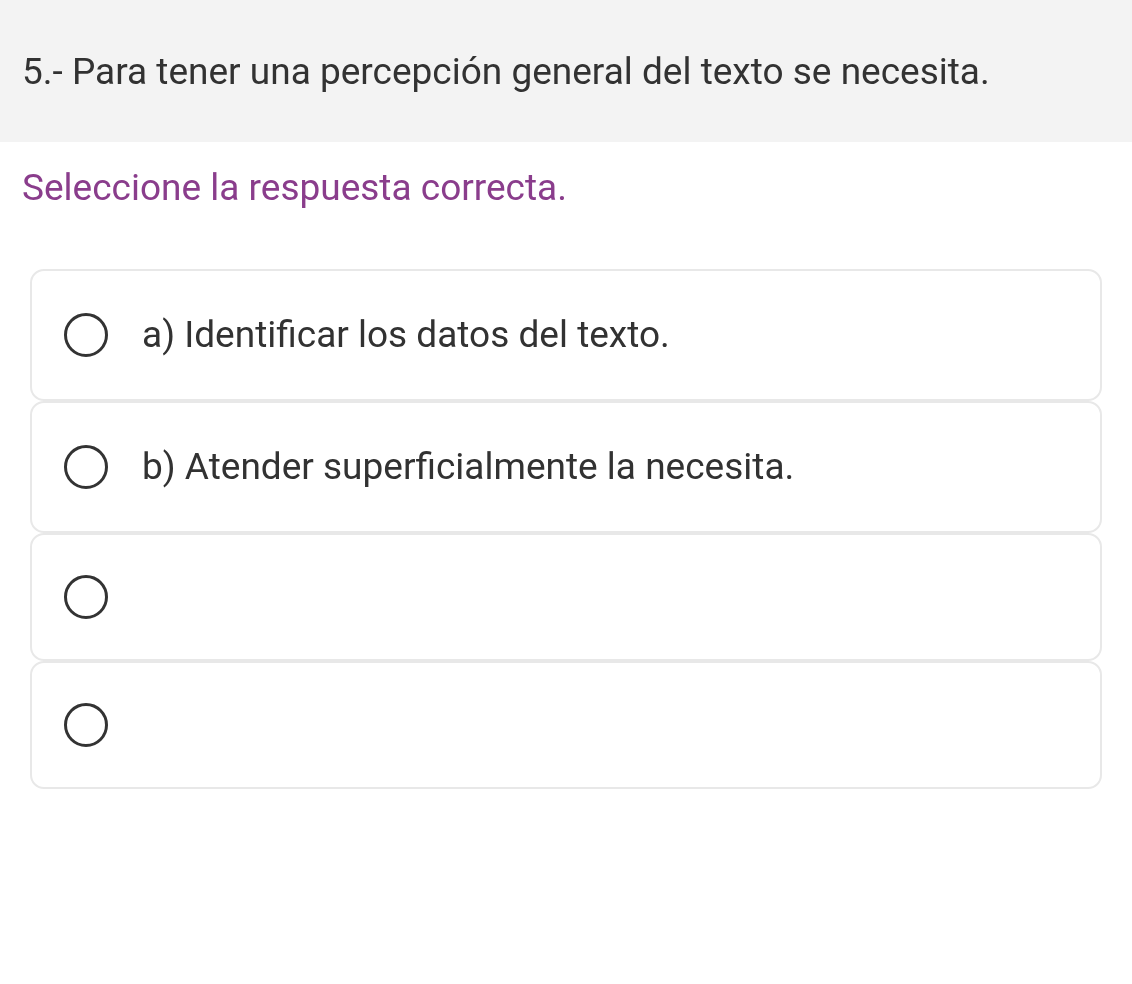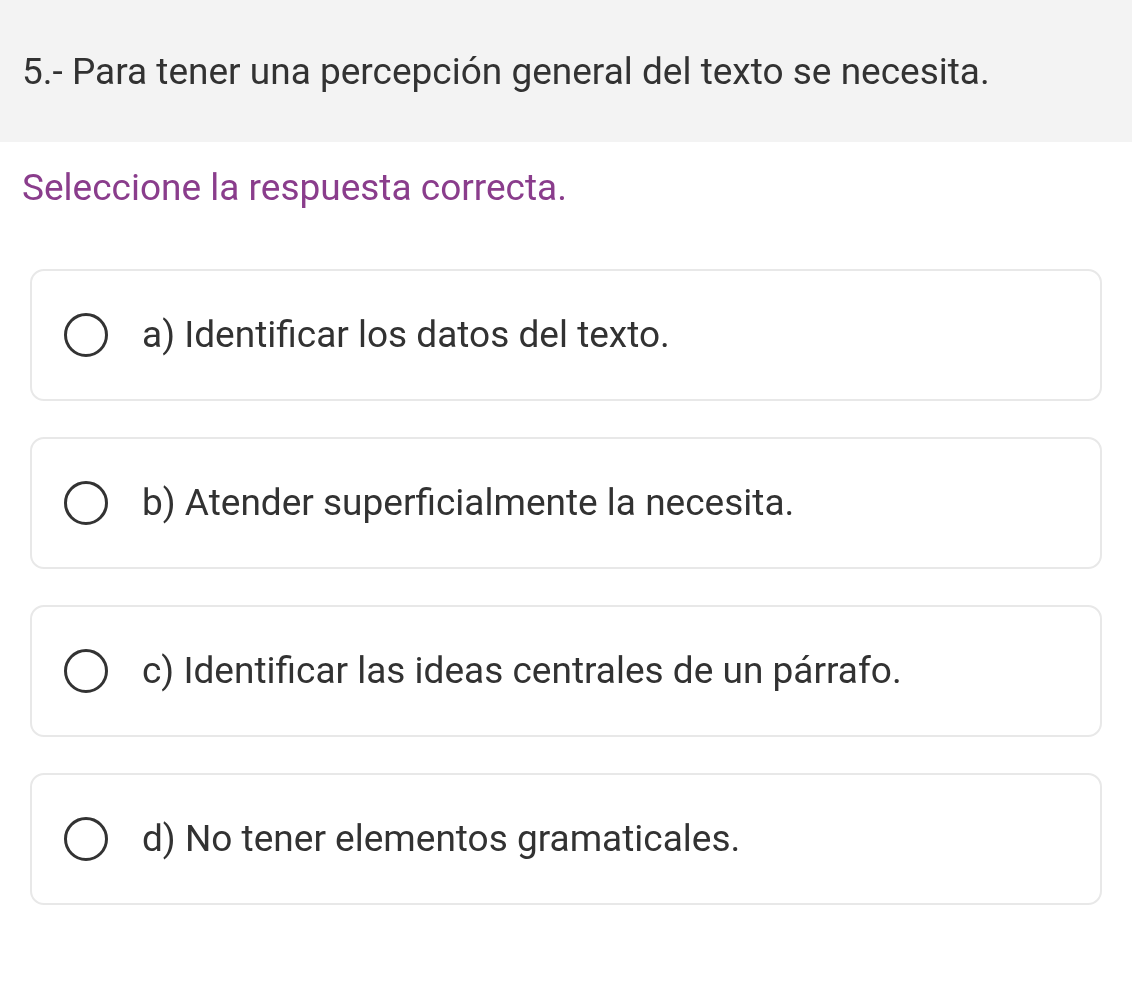--- a/index.html
+++ b/index.html
@@ -29,21 +29,20 @@
     }
     .instruction-text {
       font-size: 37px;
       color: #8a3d8c;
       font-weight: 400;
     }
     .options-container {
       padding: 60px 30px 0 30px;
       display: flex;
       flex-direction: column;
-      gap: 36px;
     }
     .option-card {
       border: 2px solid #e8e8e8;
       border-radius: 14px;
       padding: 40px 30px 40px 32px;
       display: flex;
       align-items: center;
       gap: 34px;
       cursor: pointer;
       background: #ffffff;
@@ -81,21 +80,19 @@
     <span class="option-label">a) Identificar los datos del texto.</span>
   </div>
 
   <div class="option-card">
     <span class="radio-circle"></span>
     <span class="option-label">b) Atender superficialmente la necesita.</span>
   </div>
 
   <div class="option-card">
     <span class="radio-circle"></span>
-    <span class="option-label">c) Identificar las ideas centrales de un párrafo.</span>
   </div>
 
   <div class="option-card">
     <span class="radio-circle"></span>
-    <span class="option-label">d) No tener elementos gramaticales.</span>
   </div>
 
 </div>
 
 </body></html>

